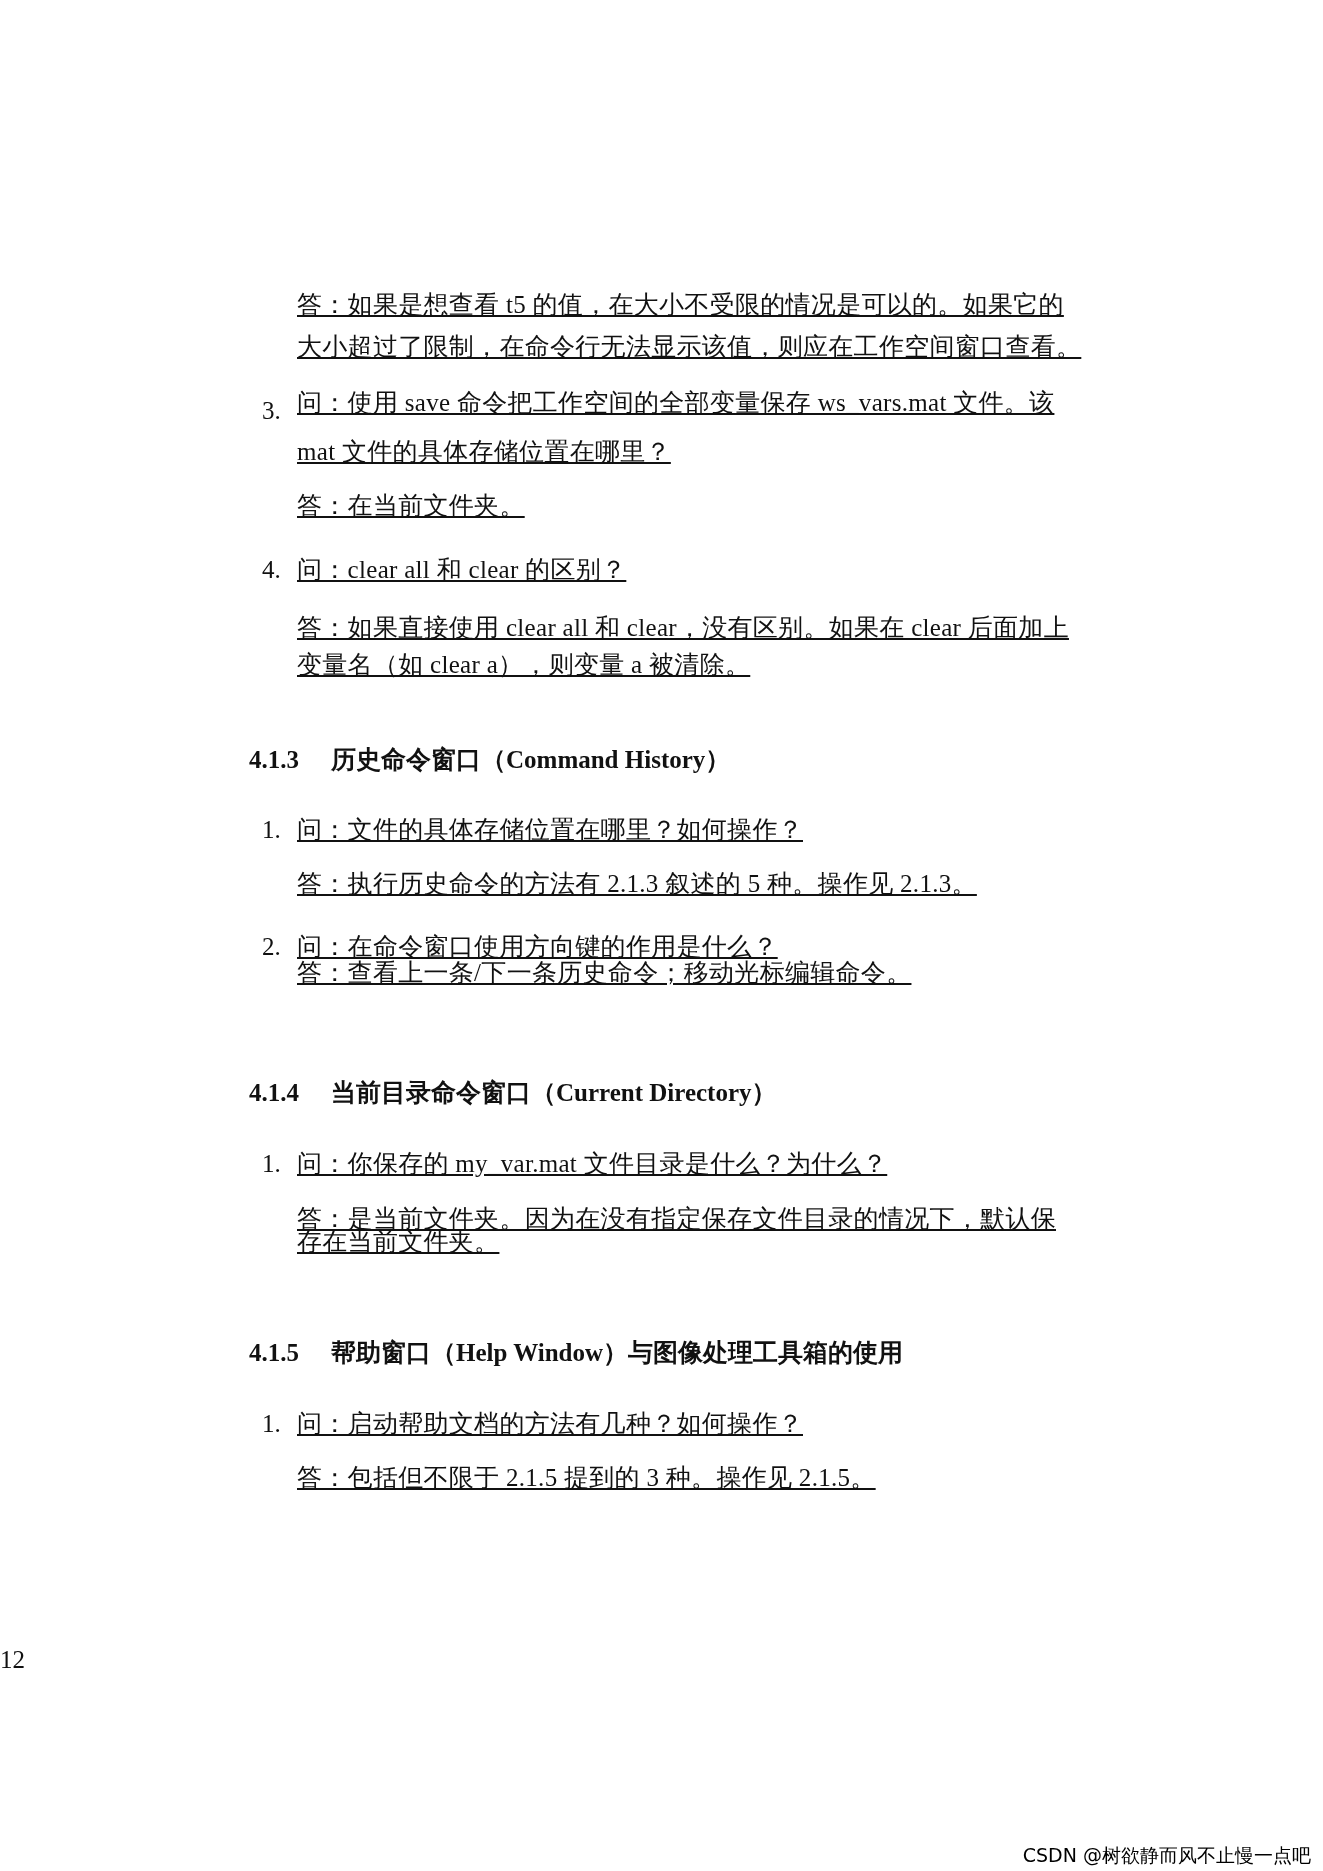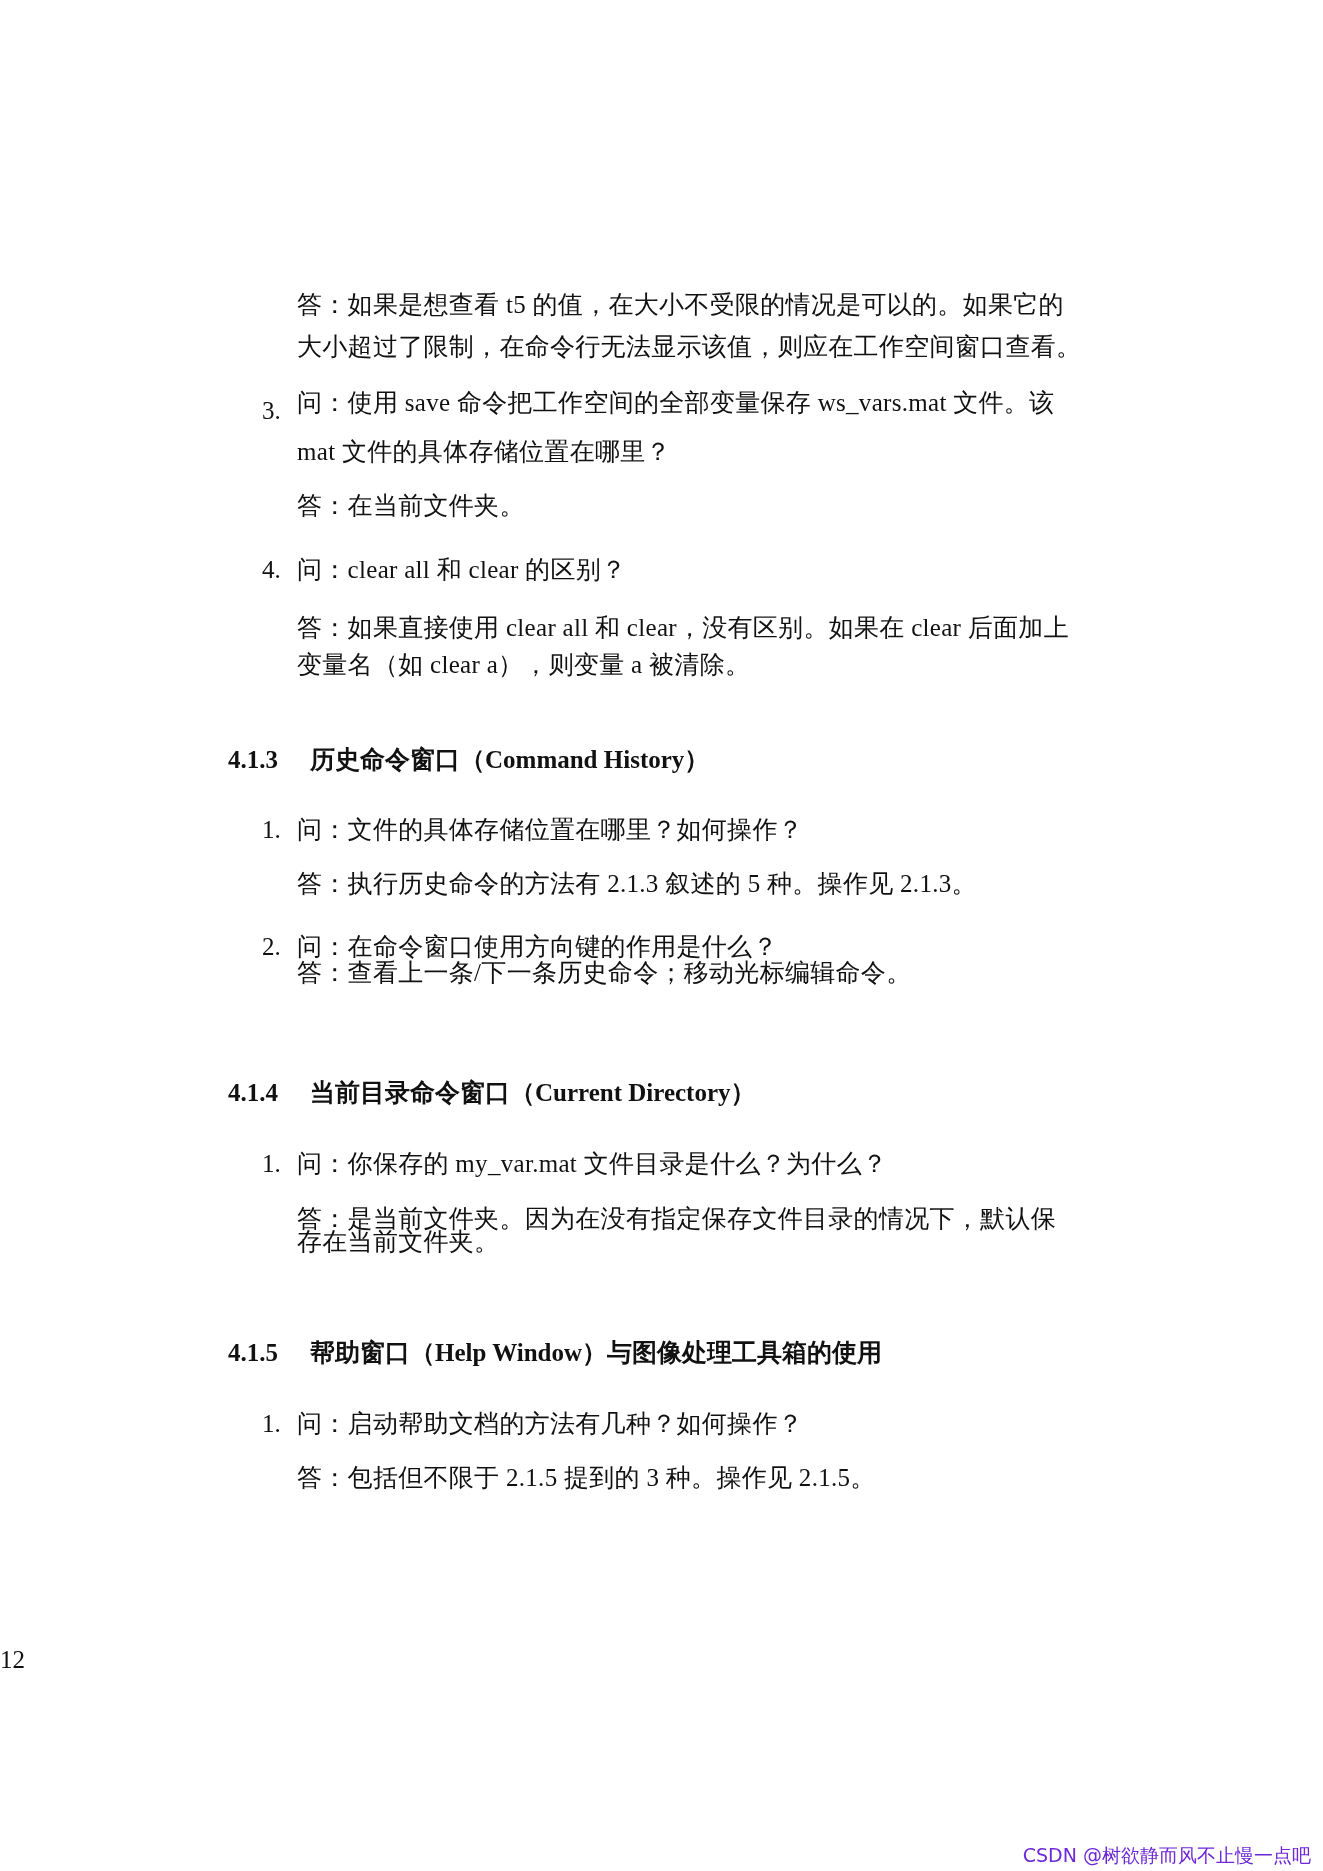--- a/index.html
+++ b/index.html
@@ -1,24 +1,24 @@
 <!DOCTYPE html>
 <html><head>
 <meta charset="utf-8">
 <style>
   html, body { margin: 0; padding: 0; background: #ffffff; }
   body { width: 1323px; height: 1871px; position: relative; overflow: hidden;
          font-family: "Liberation Serif", "DejaVu Serif", serif; color: #111; }
-  .line { position: absolute; left: 297px; font-size: 25px; line-height: 30px; white-space: nowrap; letter-spacing: 0.3px; }
+  .line { position: absolute; left: 297px; font-size: 25px; line-height: 30px; white-space: nowrap; letter-spacing: 0.3px; text-decoration: underline; }
   .num { position: absolute; left: 262px; font-size: 25px; line-height: 30px; }
   .heading { position: absolute; left: 228px; font-size: 25px; line-height: 30px; font-weight: bold; white-space: nowrap; }
-  .heading .hnum { display: inline-block; width: 82px; }
+  .heading .hnum { display: inline-block; width: 82px; margin-left: 21px; }
   .pagenum { position: absolute; left: 0; width: 1323px; top: 1645px; font-size: 25px; line-height: 30px; }
   .watermark { position: absolute; right: 12px; top: 1842px; font-family: "DejaVu Sans", "Liberation Sans", sans-serif;
-               font-size: 19px; line-height: 26px; color: #6d28d9; white-space: nowrap; }
+               font-size: 19px; line-height: 26px; color: #000000; white-space: nowrap; }
 </style>
 </head>
 <body>
 
 <div class="line" style="top:290px">答：如果是想查看 t5 的值，在大小不受限的情况是可以的。如果它的</div>
 <div class="line" style="top:332px">大小超过了限制，在命令行无法显示该值，则应在工作空间窗口查看。</div>
 
 <div class="num" style="top:396px">3.</div>
 <div class="line" style="top:388px">问：使用 save 命令把工作空间的全部变量保存 ws_vars.mat 文件。该</div>
 <div class="line" style="top:437px">mat 文件的具体存储位置在哪里？</div>

